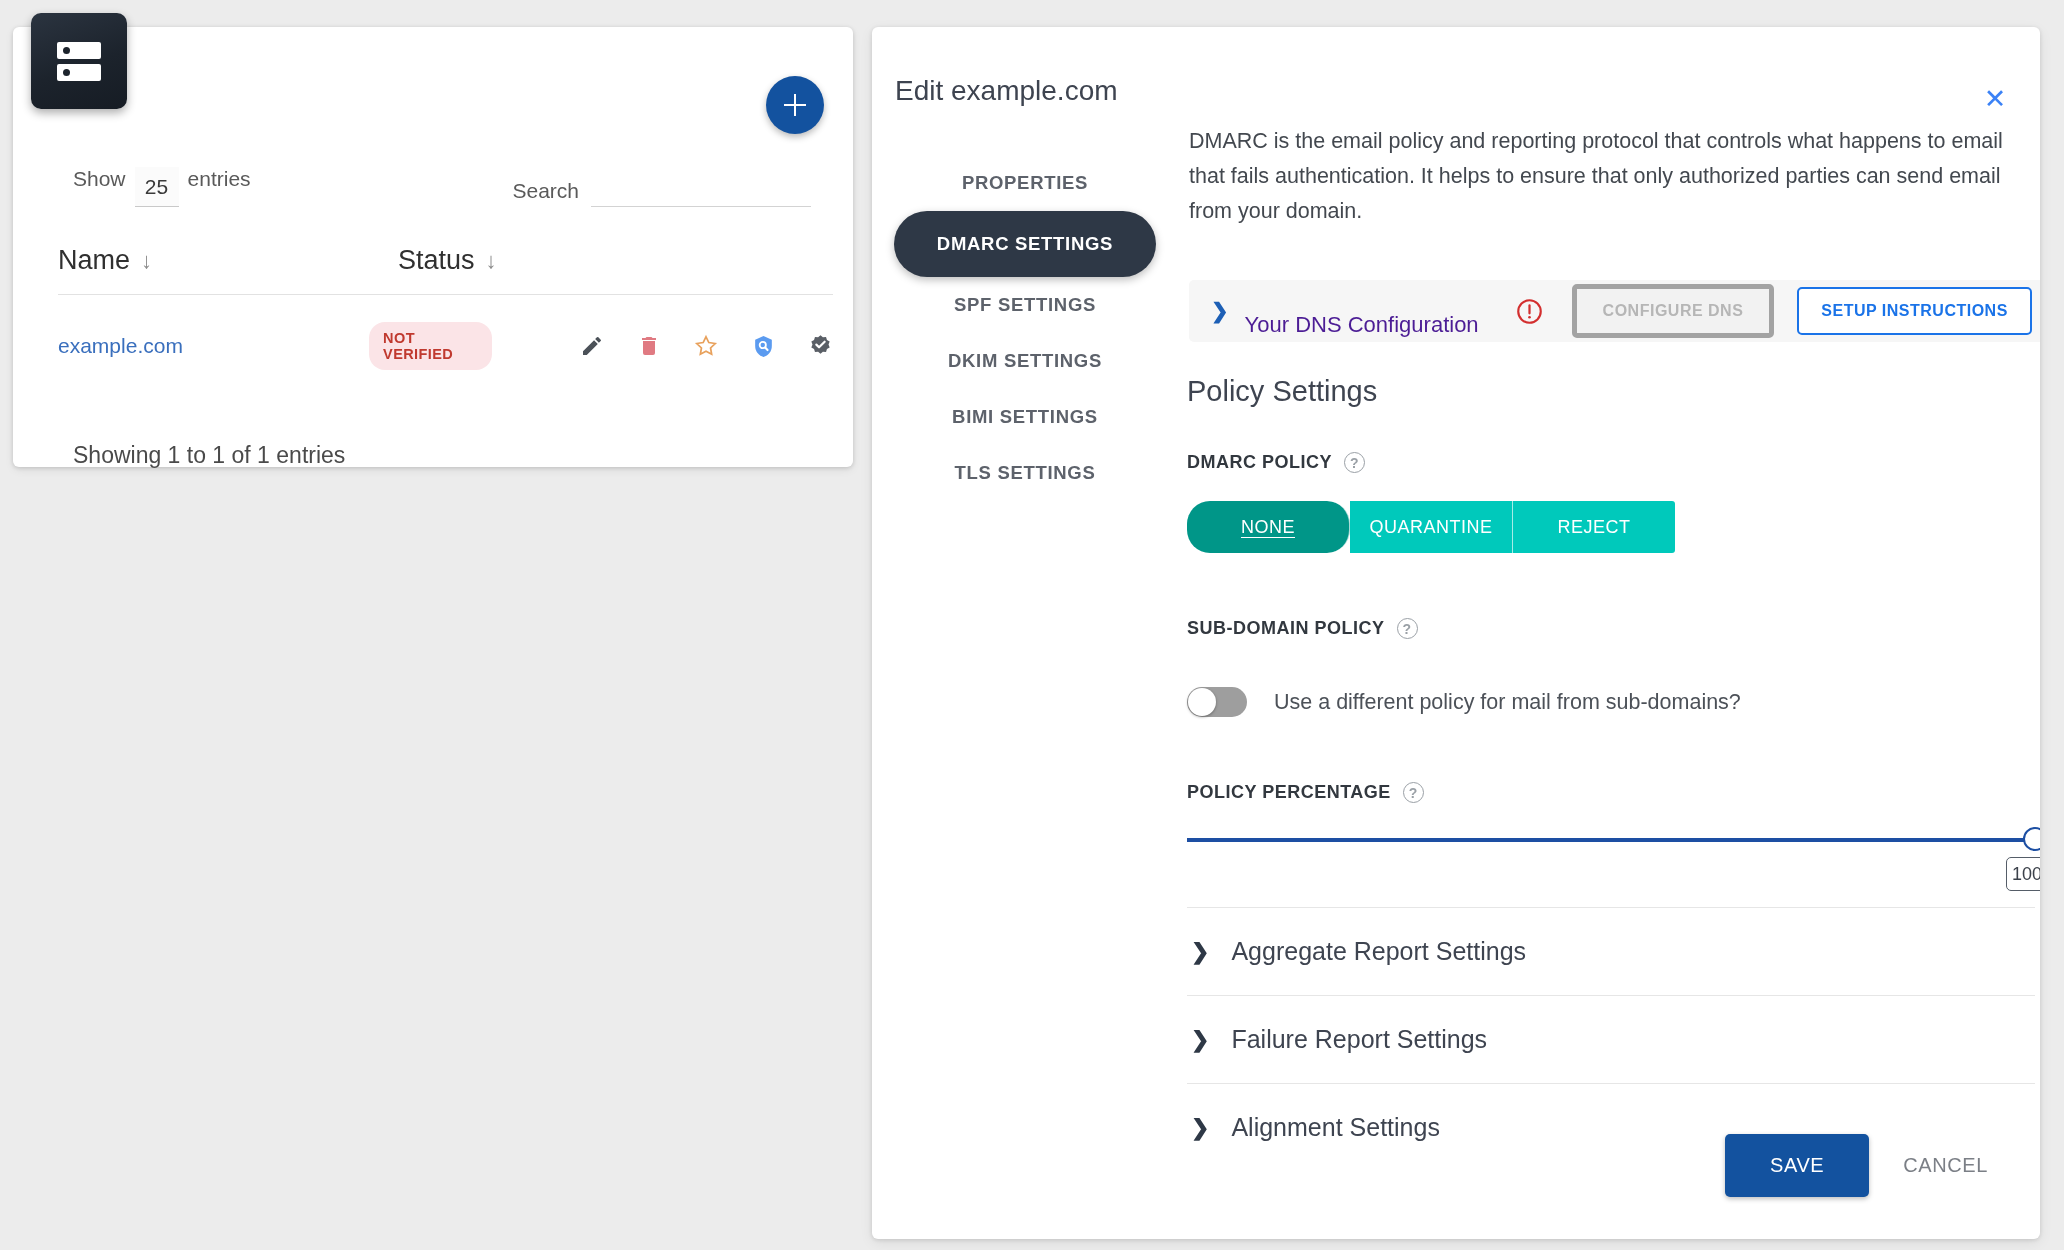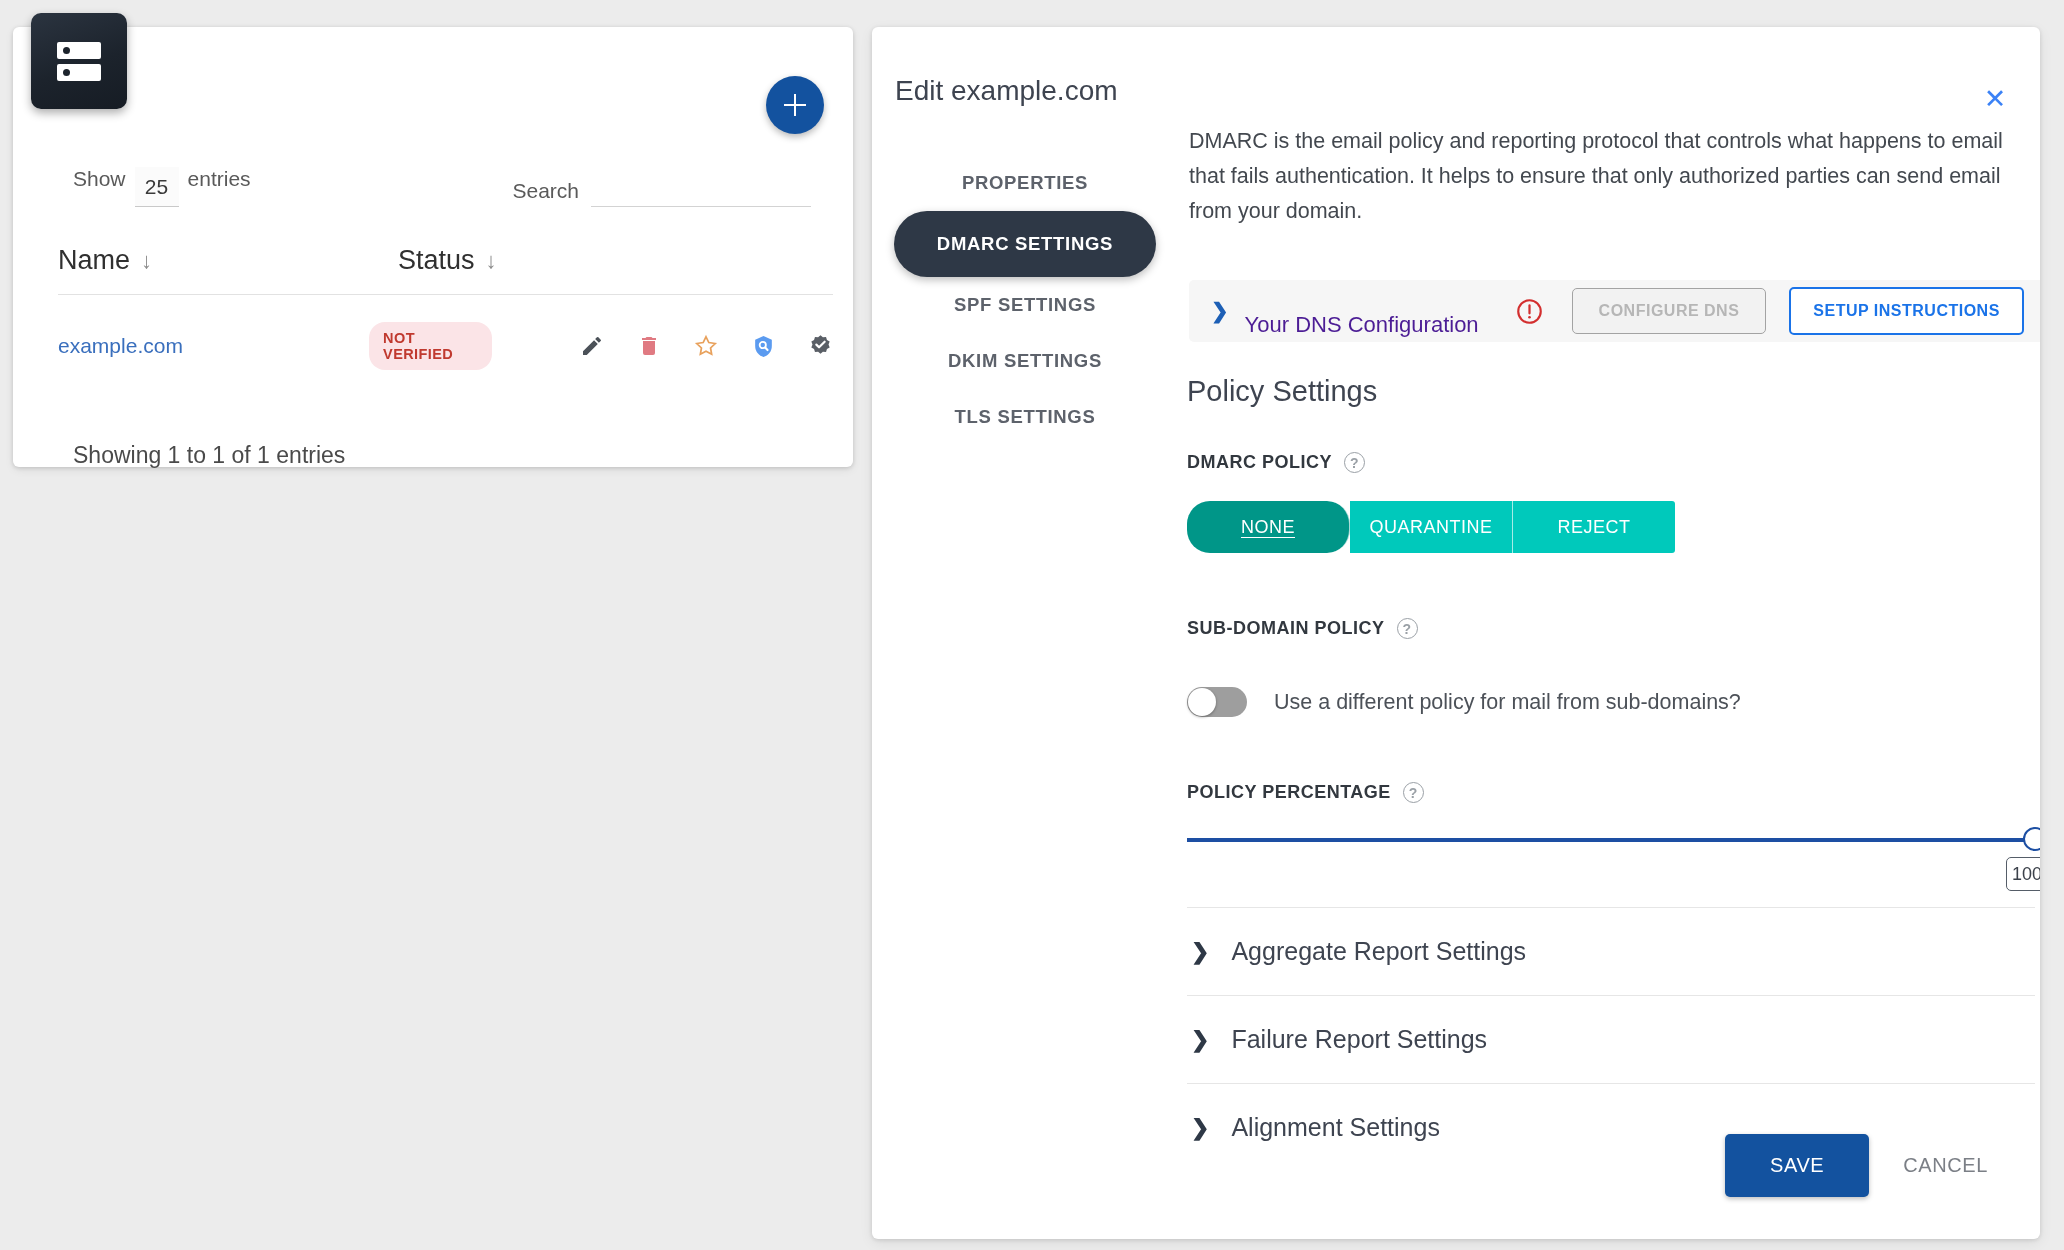--- a/index.html
+++ b/index.html
@@ -116,21 +116,21 @@
   }
 
   .dns-bar {
     position:absolute; left:27px; top:253px; width:864px; height:62px;
     background:#f6f6f6; border-radius:5px; display:flex; align-items:center; padding:0 10px 0 22px;
   }
   .chev { color:#1d5fb5; font-size:21px; font-weight:bold; margin-right:16px; cursor:pointer; }
   .dns-label { font-size:22px; color:#4c1d95; cursor:pointer;margin-top:28px; }
   .warn-icon { margin-left:37px; width:27px; height:27px; }
   .btn-configure {
-    margin-left:29px; background:#f2f2f2; border:1px solid #a3a3a3; color:#b6b6b6;
+    margin-left:29px; background:#f2f2f2; border:5px solid #a3a3a3; color:#b6b6b6;
     font-size:16px; font-weight:bold; letter-spacing:.5px;
     padding:13px 26px; border-radius:5px; cursor:default;
     font-family:"Liberation Sans", sans-serif;
   }
   .btn-setup {
     margin-left:23px; background:#fff; border:2px solid #1a73e8; color:#1a73e8;
     font-size:16px; font-weight:bold; letter-spacing:.5px;
     padding:13px 22px; border-radius:5px; cursor:pointer;
     font-family:"Liberation Sans", sans-serif;
   }
@@ -296,20 +296,21 @@
   <div class="modal">
 
     <div class="modal-title">Edit example.com</div>
     <div class="modal-close">✕</div>
 
     <div class="modal-nav">
       <div class="nav-item">PROPERTIES</div>
       <div class="nav-item active">DMARC SETTINGS</div>
       <div class="nav-item">SPF SETTINGS</div>
       <div class="nav-item">DKIM SETTINGS</div>
+      <div class="nav-item">BIMI SETTINGS</div>
       <div class="nav-item">TLS SETTINGS</div>
     </div>
 
     <div class="modal-body">
 
       <div class="desc">DMARC is the email policy and reporting protocol that controls what happens to email that fails authentication. It helps to ensure that only authorized parties can send email from your domain.</div>
 
       <div class="dns-bar">
         <span class="chev">❯</span>
         <span class="dns-label">Your DNS Configuration</span>

